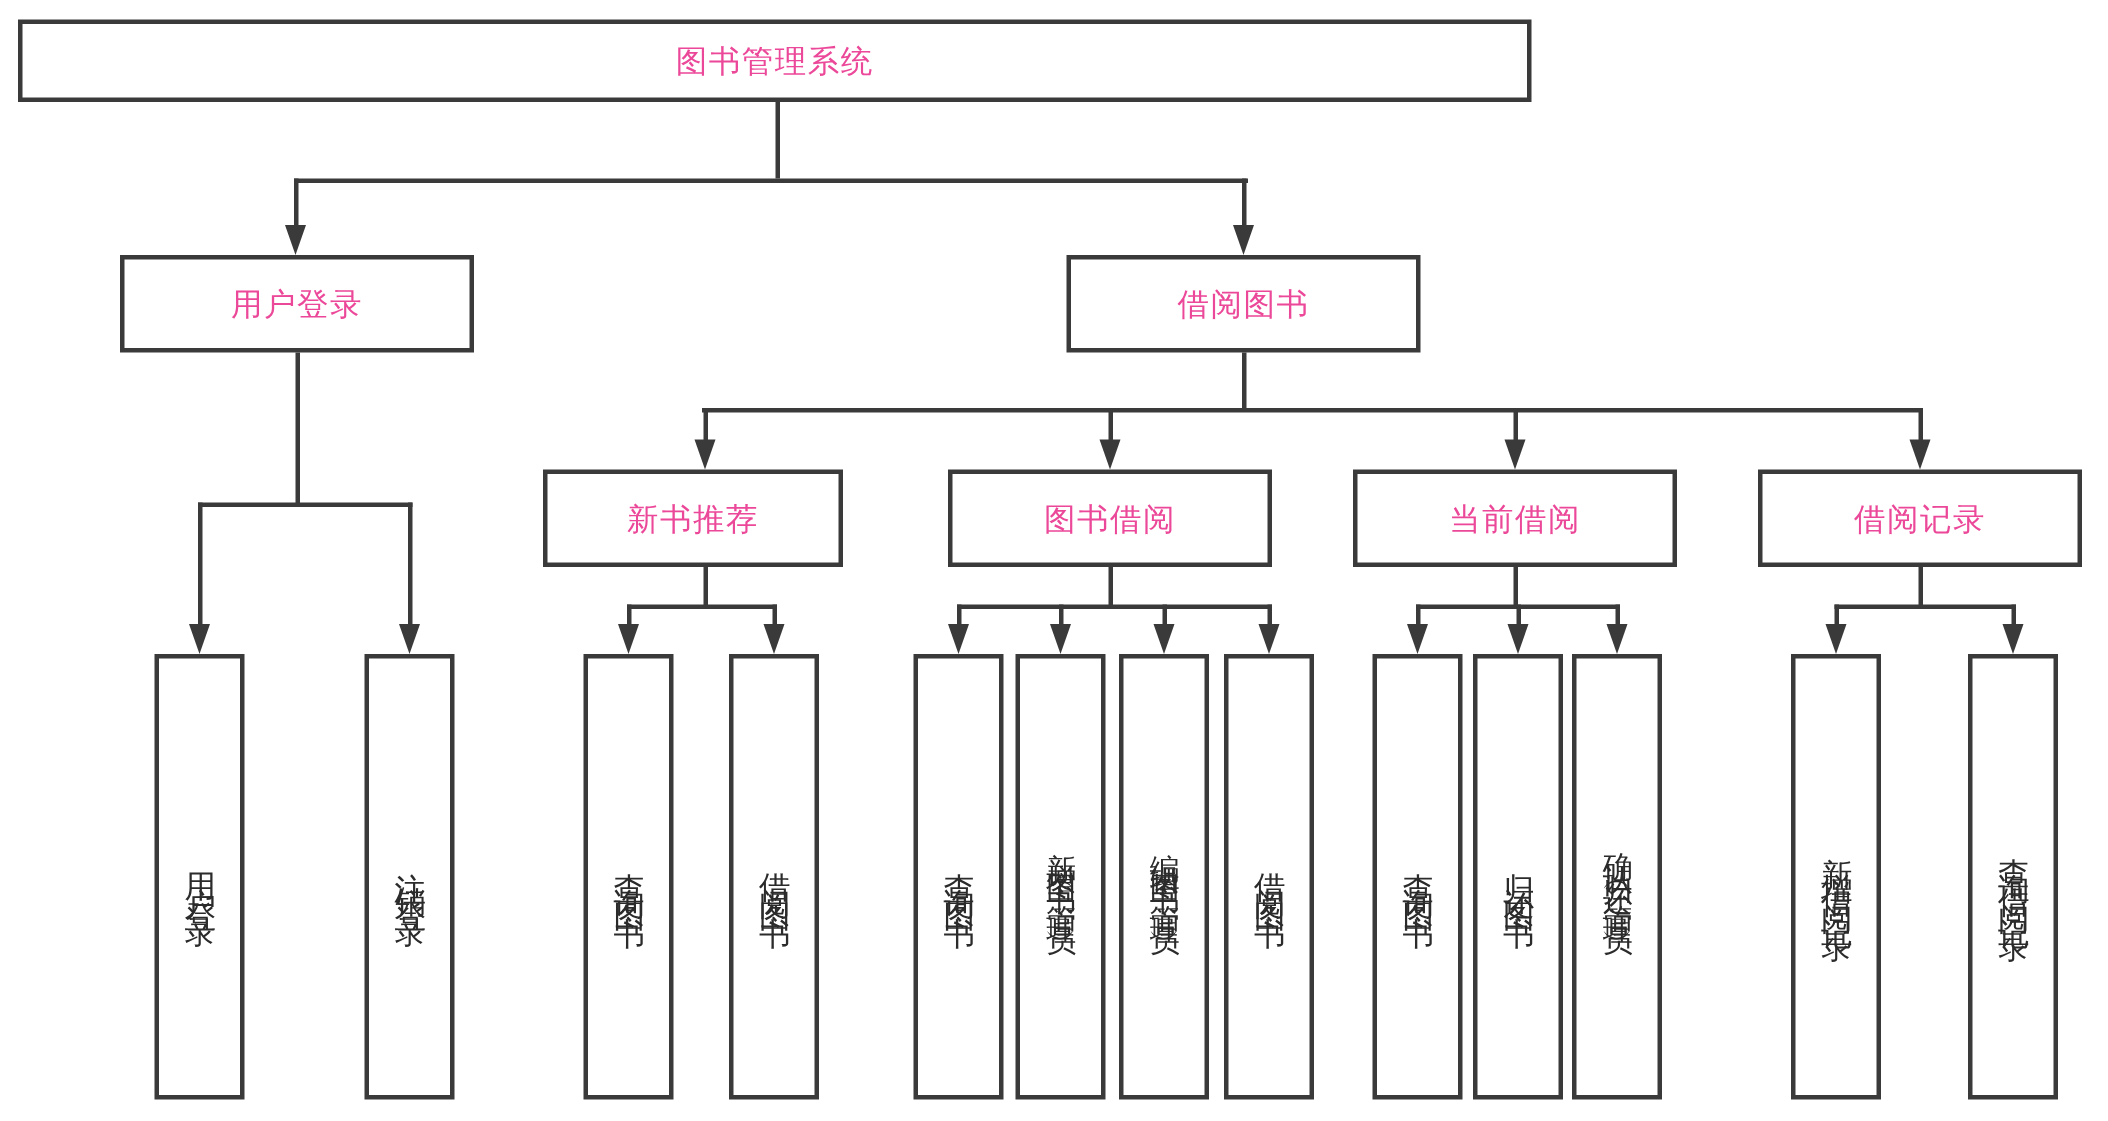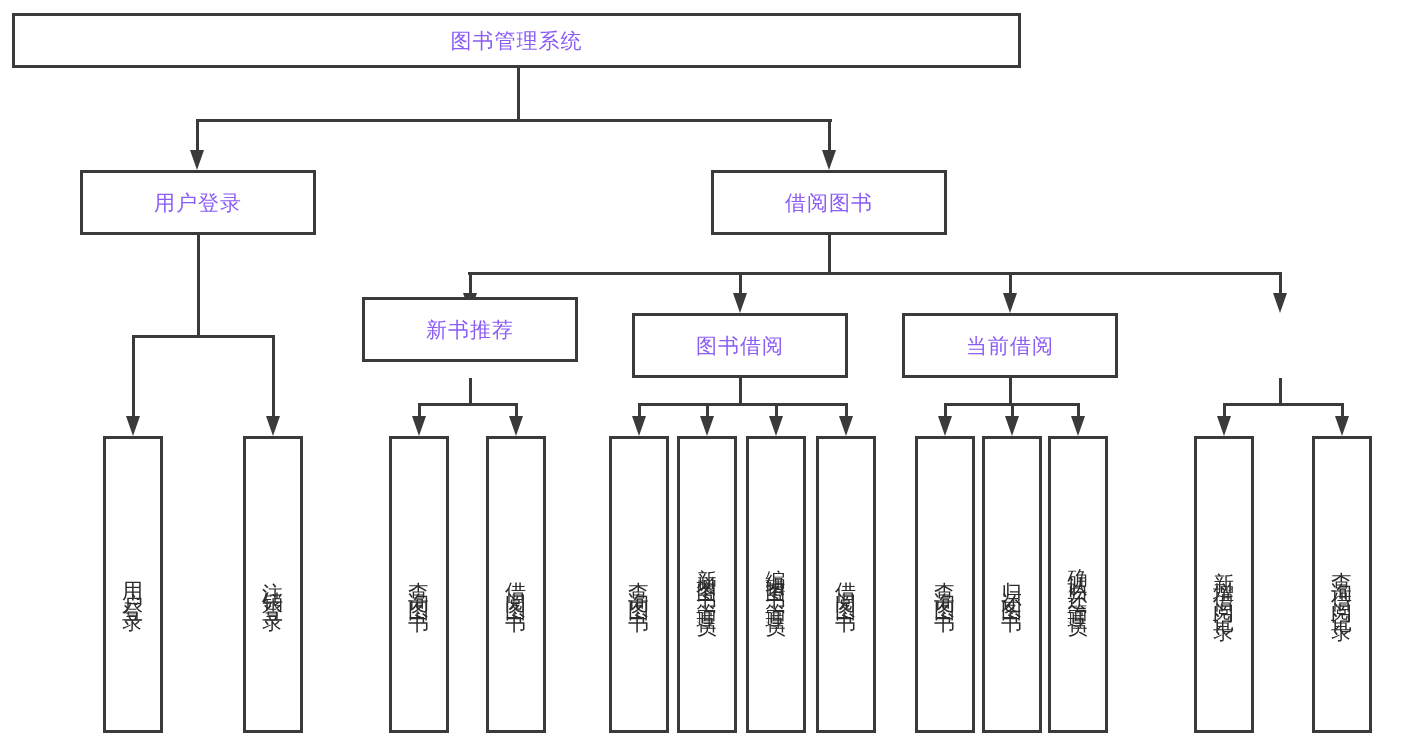--- a/index.html
+++ b/index.html
@@ -3,21 +3,21 @@
 <meta charset="utf-8">
 <style>
   html,body{margin:0;padding:0;background:#fff;}
   .stage{
     position:relative;width:1405px;height:747px;background:#ffffff;overflow:hidden;
     font-family:"Liberation Sans",sans-serif;color:#2b2b2b;
   }
   .hbox{
     position:absolute;box-sizing:border-box;border:3px solid #3a3a3a;background:#fff;
     display:flex;align-items:center;justify-content:center;
-    font-size:21px;letter-spacing:1px;color:#8b5cf6;
+    font-size:21px;letter-spacing:1px;color:#ec4899;
   }
   .vbox{
     position:absolute;box-sizing:border-box;border:3px solid #3a3a3a;background:#fff;
     width:60px;height:297px;top:436px;
     display:flex;align-items:center;justify-content:center;
   }
   .vtext{
     writing-mode:vertical-rl;text-orientation:mixed;
     font-size:21px;letter-spacing:10px;line-height:1;color:#2b2b2b;white-space:nowrap;
   }
@@ -67,28 +67,31 @@
   <div class="ln" style="left:468px;top:272px;width:814px;height:3px;"></div>
   <div class="ln" style="left:469px;top:272px;width:3px;height:23px;"></div>
   <div class="arr" style="left:463px;top:293px;"></div>
   <div class="ln" style="left:739px;top:272px;width:3px;height:23px;"></div>
   <div class="arr" style="left:733px;top:293px;"></div>
   <div class="ln" style="left:1009px;top:272px;width:3px;height:23px;"></div>
   <div class="arr" style="left:1003px;top:293px;"></div>
   <div class="ln" style="left:1279px;top:272px;width:3px;height:23px;"></div>
   <div class="arr" style="left:1273px;top:293px;"></div>
 
-  <div class="hbox" style="left:362px;top:297px;width:216px;height:65px;">
+  <div class="hbox" style="left:362px;top:313px;width:200px;height:65px;">
     <span>新书推荐</span>
   </div>
   <div class="hbox" style="left:902px;top:313px;width:216px;height:65px;">
     <span>当前借阅</span>
   </div>
   <div class="hbox" style="left:632px;top:313px;width:216px;height:65px;">
     <span>图书借阅</span>
+  </div>
+  <div class="hbox" style="left:1172px;top:313px;width:216px;height:65px;">
+    <span>借阅记录</span>
   </div>
 
   <div class="ln" style="left:469px;top:378px;width:3px;height:27px;"></div>
   <div class="ln" style="left:418px;top:403px;width:100px;height:3px;"></div>
   <div class="ln" style="left:418px;top:403px;width:3px;height:15px;"></div>
   <div class="arr" style="left:412px;top:416px;"></div>
   <div class="ln" style="left:515px;top:403px;width:3px;height:15px;"></div>
   <div class="arr" style="left:509px;top:416px;"></div>
 
   <div class="ln" style="left:739px;top:378px;width:3px;height:27px;"></div>

